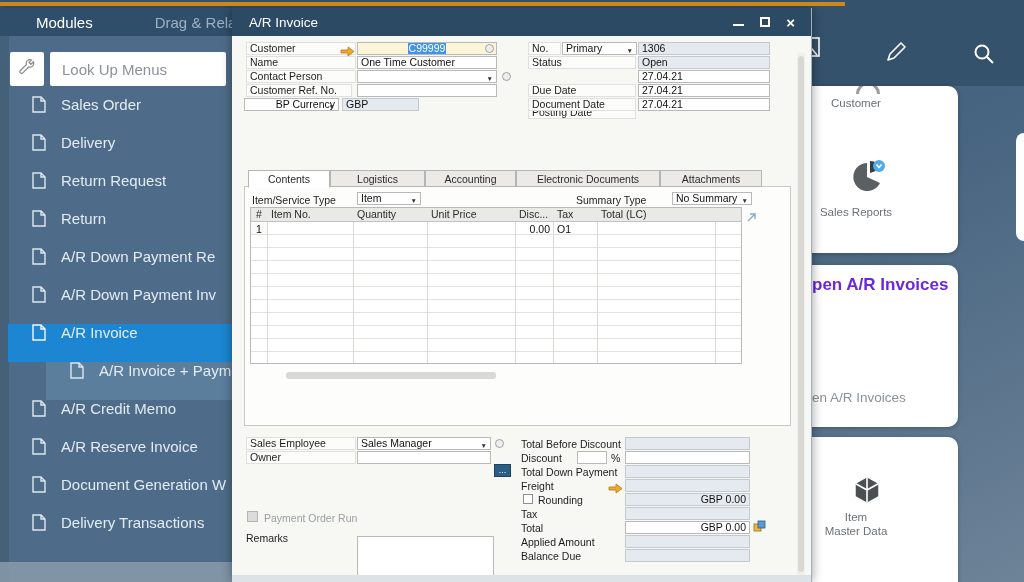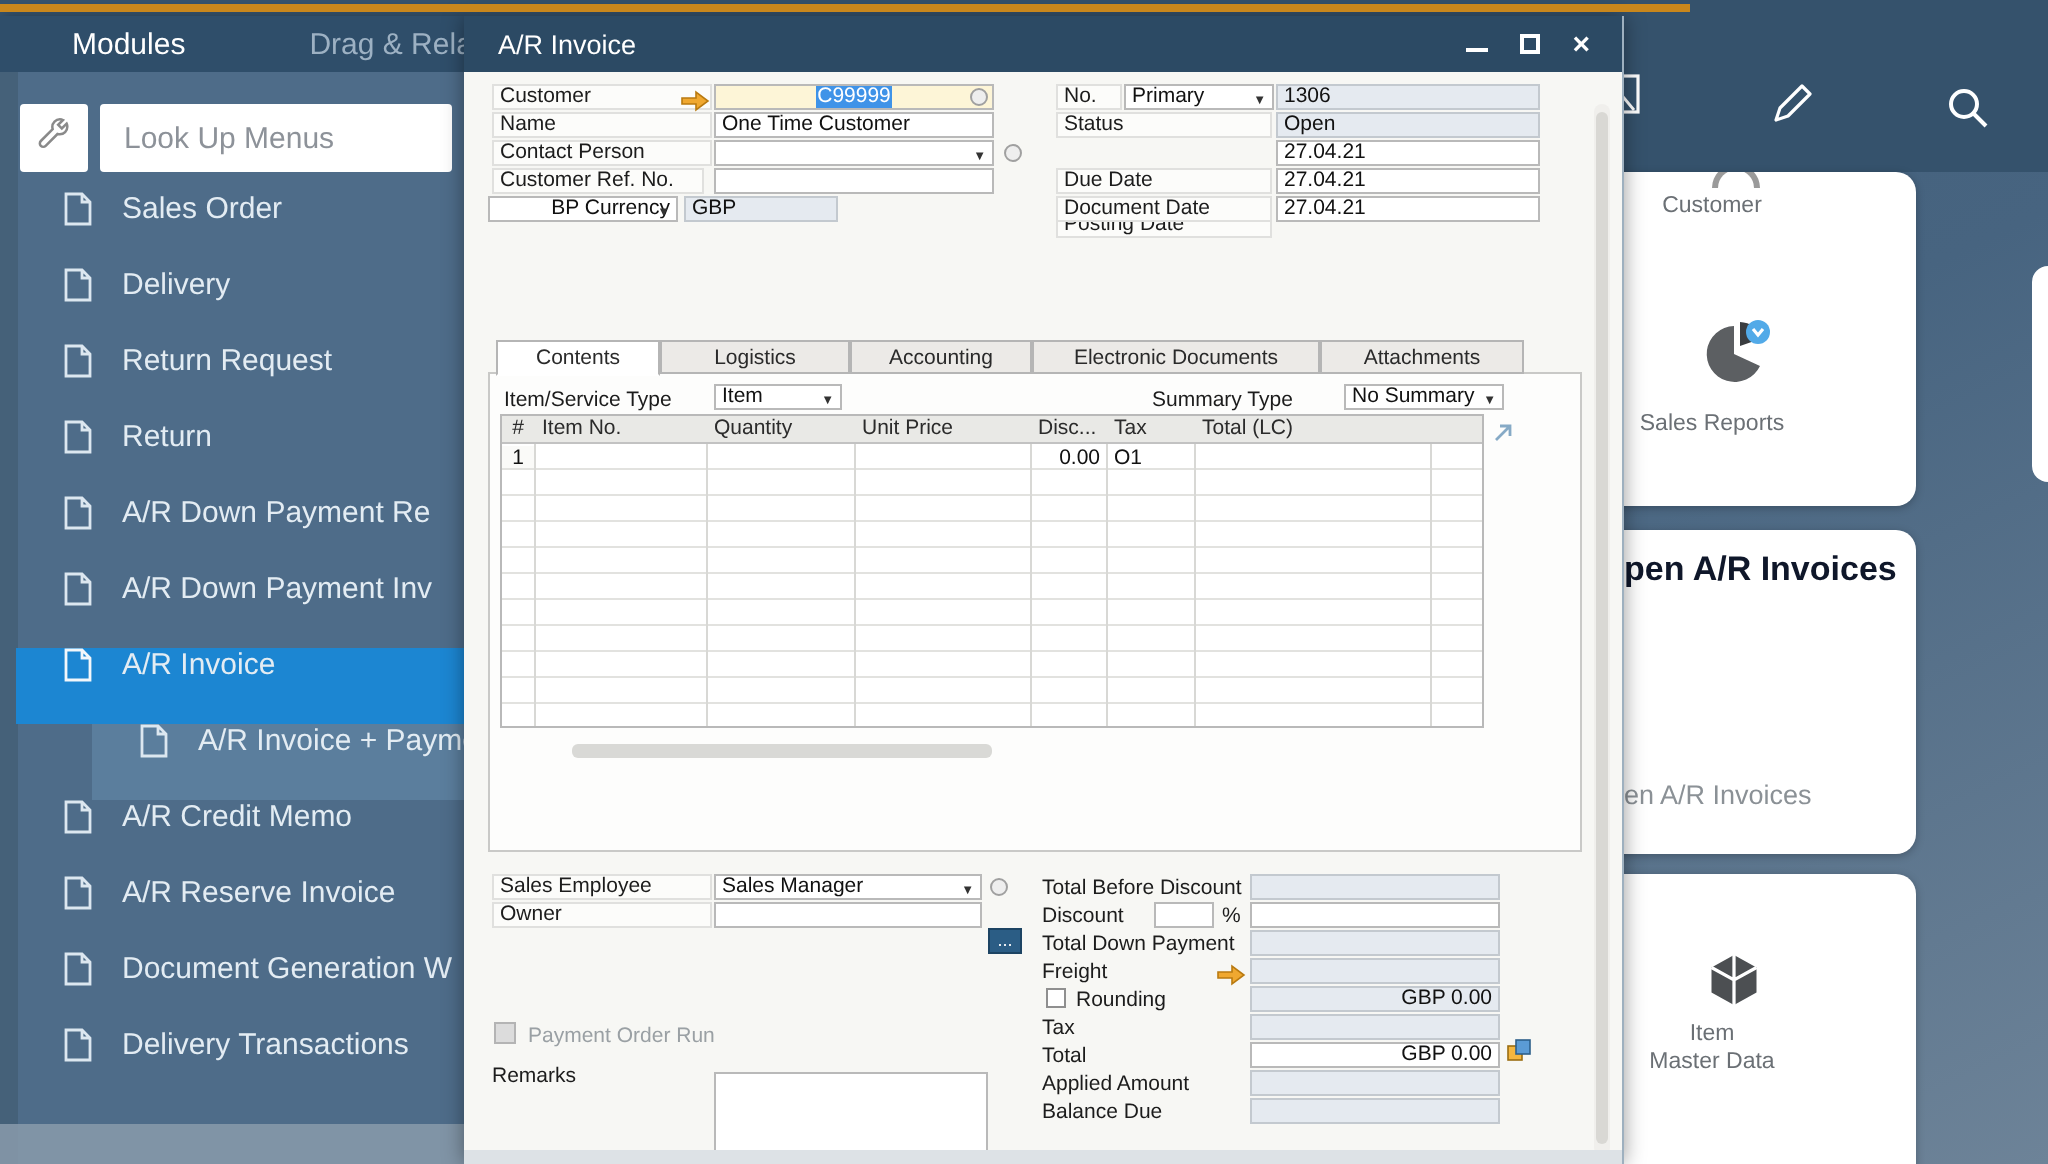--- a/index.html
+++ b/index.html
@@ -7,21 +7,21 @@
   body { font-family:"Liberation Sans", sans-serif; }
   .screen{ position:relative; width:1024px; height:582px; overflow:hidden;
            background:linear-gradient(155deg,#3c5a75 0%,#476480 55%,#6d8398 100%); }
 
   
   .bg-band{ position:absolute; left:0; top:0; width:1024px; height:86px; background:#35526c; }
   .bg-icon{ position:absolute; }
   .tile-card{ position:absolute; left:778px; width:180px; background:#fff; border-radius:10px;
               box-shadow:0 1px 4px rgba(0,0,0,.25); overflow:hidden; }
   .tile-label-off{ position:absolute; left:-12px; width:180px; text-align:center; font-size:11.5px; color:#6b7075; }
-  .card-title{ position:absolute; left:34px; top:10px; font-size:17px; font-weight:bold; color:#0f172a; white-space:nowrap; }
+  .card-title{ position:absolute; left:34px; top:10px; font-size:17px; font-weight:bold; color:#6d28d9; white-space:nowrap; }
   .card-link{ position:absolute; left:34px; bottom:22px; font-size:13.5px; color:#8b9196; white-space:nowrap; }
   .sliver-card{ position:absolute; left:1016px; top:133px; width:10px; height:108px; background:#fff; border-radius:8px 0 0 8px; }
 
   
   .modules-win{ position:absolute; left:0; top:8px; width:232px; height:574px; overflow:hidden;
                 background:#4e6c89; box-shadow:2px 0 6px rgba(0,0,0,.3); }
   .modules-menubar{ position:absolute; left:0; top:0; width:232px; height:28px; background:#2f4e6a;
                     display:flex; align-items:center; white-space:nowrap; overflow:hidden; }
   .menu-tab{ font-size:15px; }
   .menu-tab.active{ color:#fff; margin-left:36px; }

